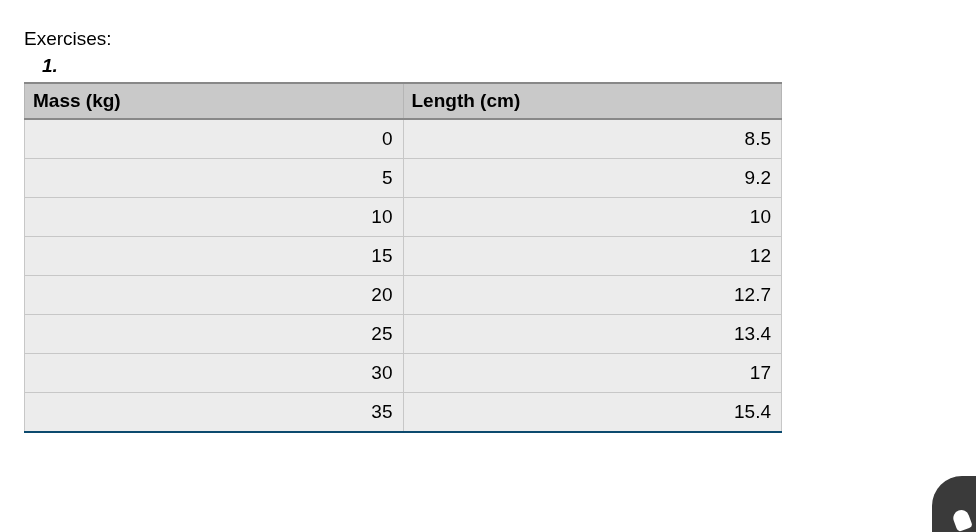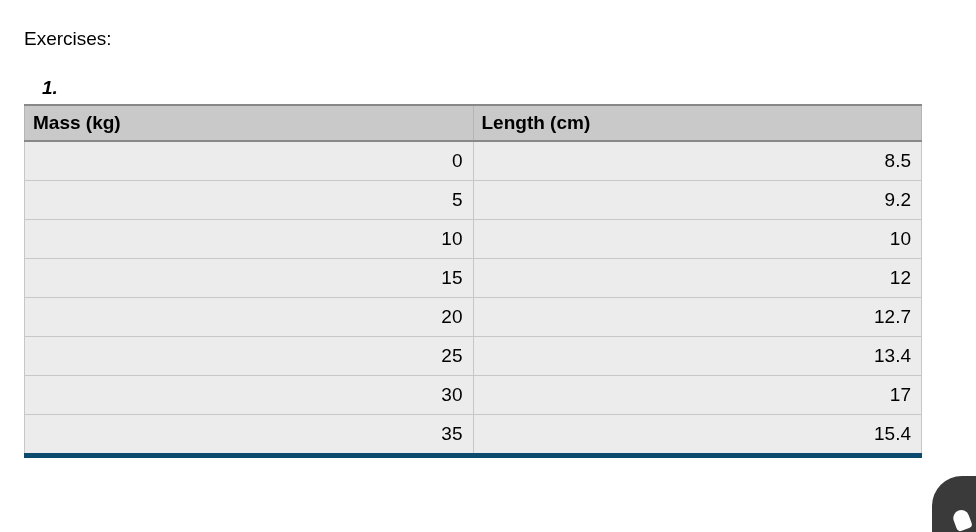--- a/index.html
+++ b/index.html
@@ -14,21 +14,21 @@
   }
 
   .page {
     box-sizing: border-box;
     padding: 28px 24px 0 24px;
     width: 976px;
   }
 
   .exercises-label {
     font-size: 19px;
-    margin-bottom: 26px;
+    margin-bottom: 4px;
   }
 
   .question {
     display: flex;
     align-items: flex-start;
     font-size: 19px;
     line-height: 1.25;
     margin-left: 18px;
     margin-bottom: 0;
   }
@@ -41,21 +41,21 @@
     text-align: left;
     margin-right: 4px;
   }
 
   .qtext {
     flex: 1;
   }
 
   table.data {
     border-collapse: collapse;
-    width: 898px;
+    width: 758px;
     margin-top: 4px;
     margin-left: 0;
     table-layout: fixed;
   }
 
   table.data th {
     background: #c9c9c9;
     font-weight: bold;
     font-size: 19px;
     text-align: left;
@@ -70,21 +70,21 @@
     background: #ececec;
     font-size: 19px;
     text-align: right;
     padding: 8px 10px;
     border-left: 1px solid #c7c7c7;
     border-right: 1px solid #c7c7c7;
     border-bottom: 1px solid #c7c7c7;
   }
 
   table.data tr:last-child td {
-    border-bottom: 5px solid #0c4a6e;
+    border-bottom: 2px solid #0c4a6e;
   }
 
   .corner-shape {
     position: absolute;
     right: 0;
     bottom: 0;
     width: 44px;
     height: 56px;
     background: #3a3a3a;
     border-top-left-radius: 30px;

